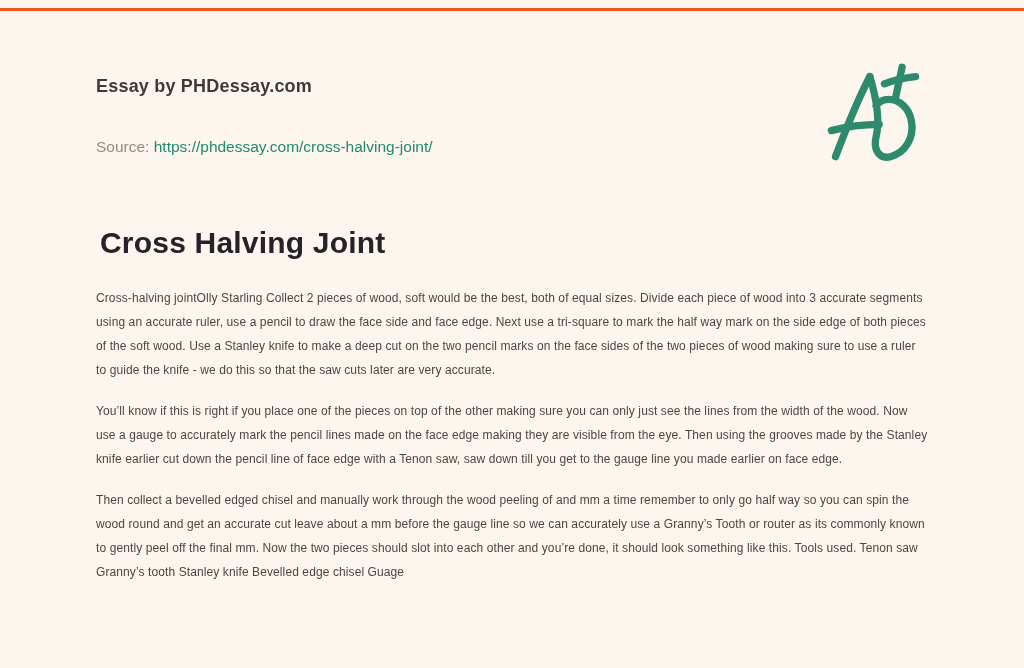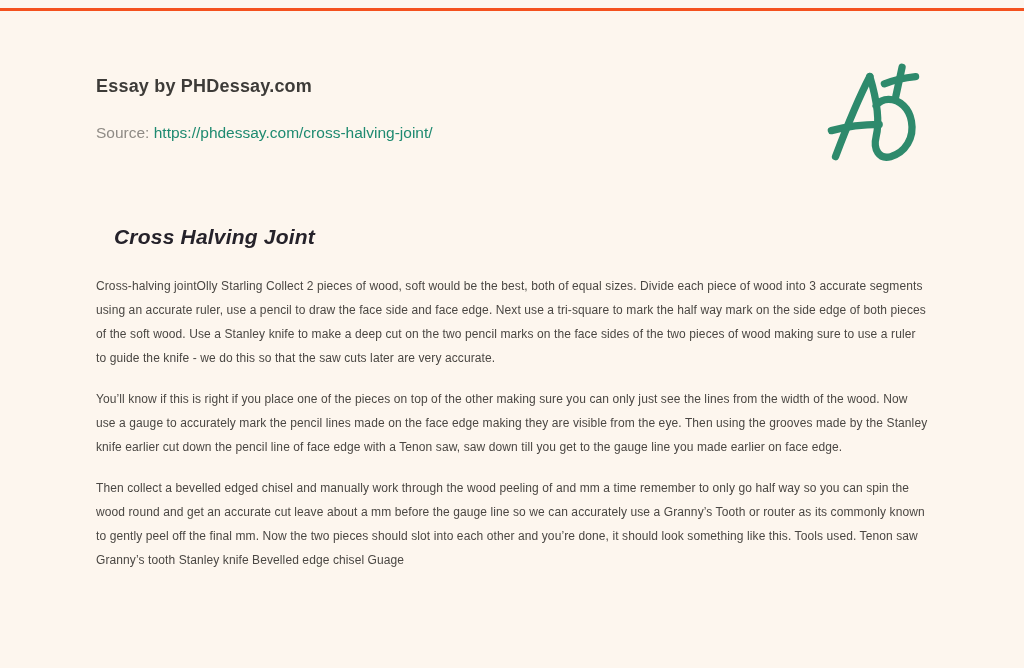--- a/index.html
+++ b/index.html
@@ -28,21 +28,21 @@
     top: 76px;
     margin: 0;
     font-size: 18px;
     font-weight: 700;
     letter-spacing: 0.2px;
     color: var(--heading-color, #3d3b38);
   }
   .source-line {
     position: absolute;
     left: 96px;
-    top: 124px;
+    top: 138px;
     font-size: 15.5px;
     color: var(--muted-color, #8f8b85);
   }
   .source-line a {
     color: var(--link-color, #1e8a70);
     text-decoration: none;
   }
   .logo {
     position: absolute;
     left: 822px;
@@ -52,27 +52,26 @@
     color: var(--logo-color, #2e8a6c);
   }
   .logo svg { width: 100%; height: 100%; }
   .essay {
     position: absolute;
     left: 96px;
     top: 224px;
     width: 832px;
   }
   .essay h2 {
-    margin: 0 0 24px 18px;
-    font-size: 21px;
+    margin: 0 0 24px 4px;
+    font-size: 30px;
     line-height: 1.25;
     font-weight: 700;
     letter-spacing: 0.2px;
     color: var(--title-color, #25222a);
-    font-style: italic;
   }
   .essay p {
     margin: 0 0 17px 0;
     font-size: 12px;
     line-height: 24px;
     letter-spacing: 0.1px;
     color: var(--body-color, #4a4743);
   }
 </style>
 </head>

